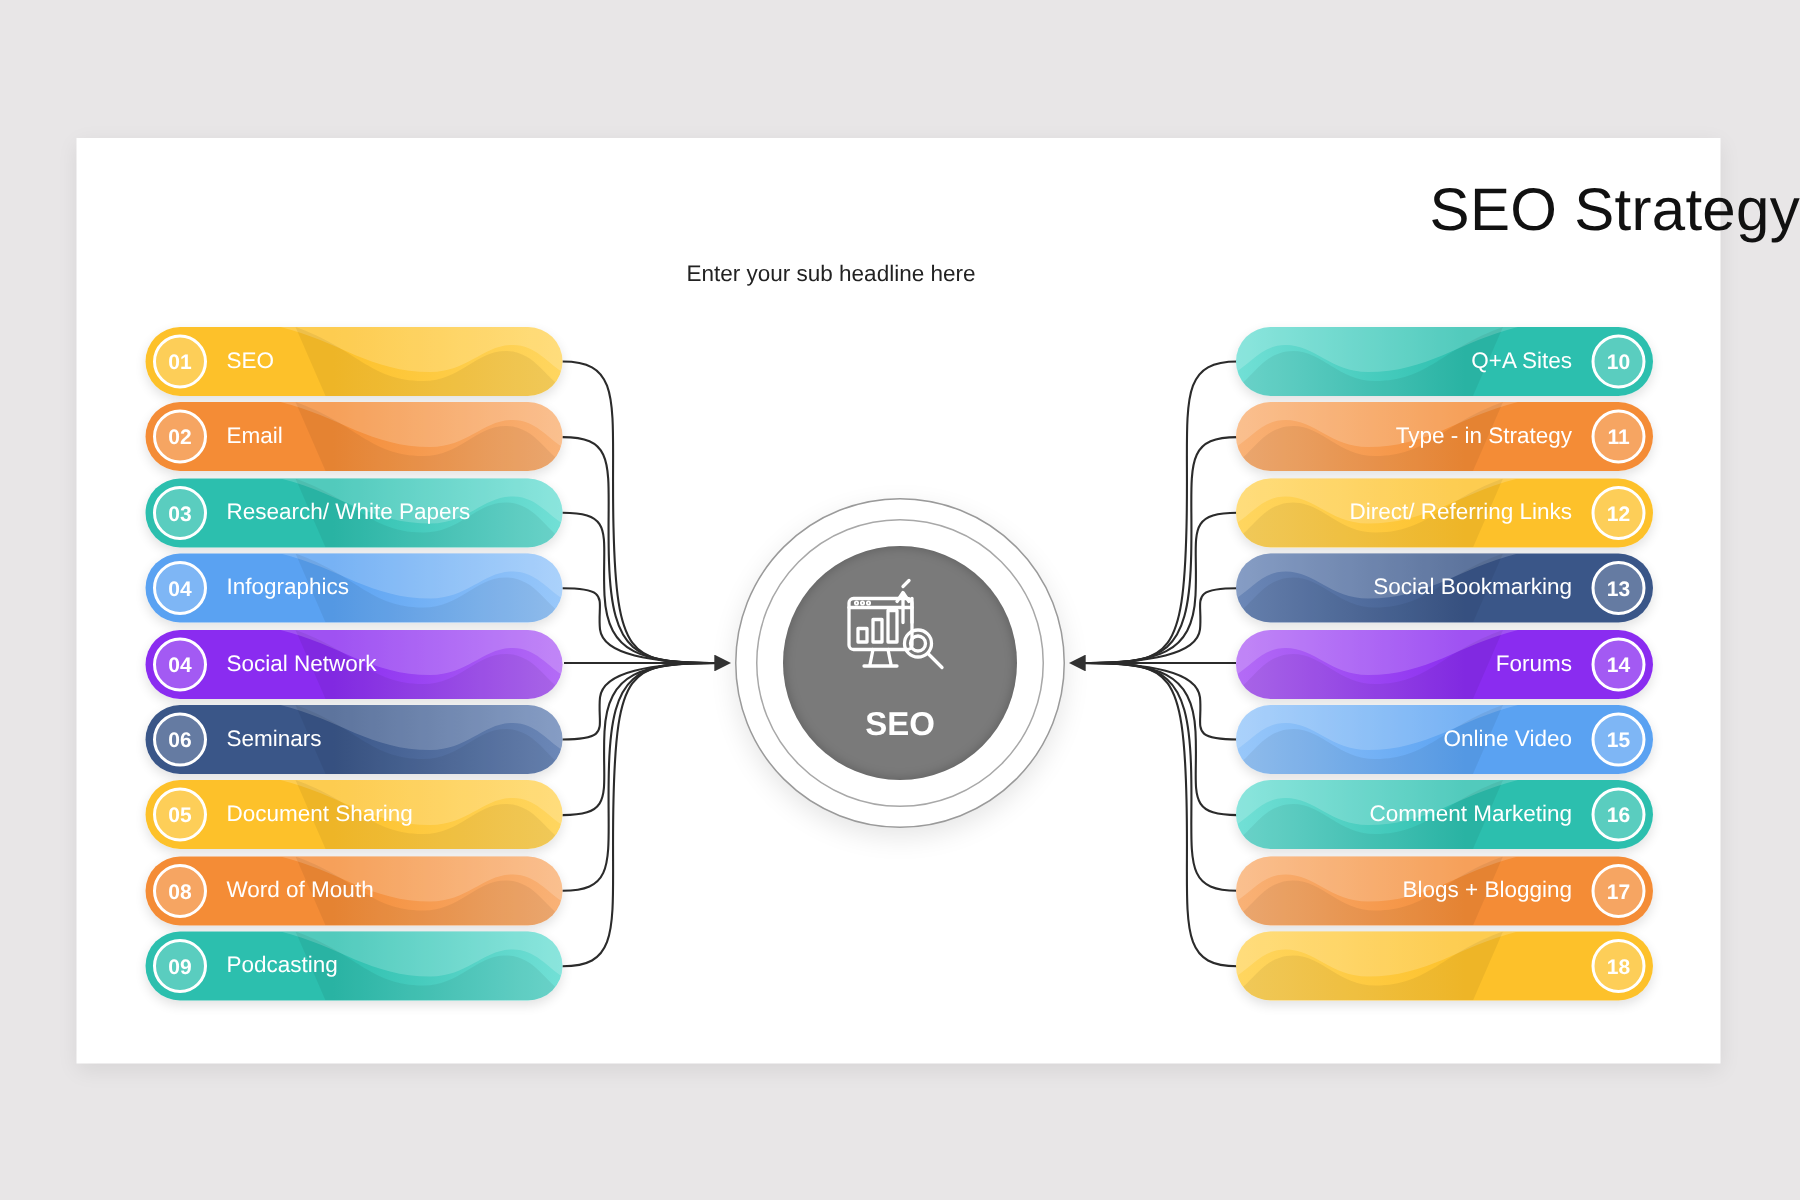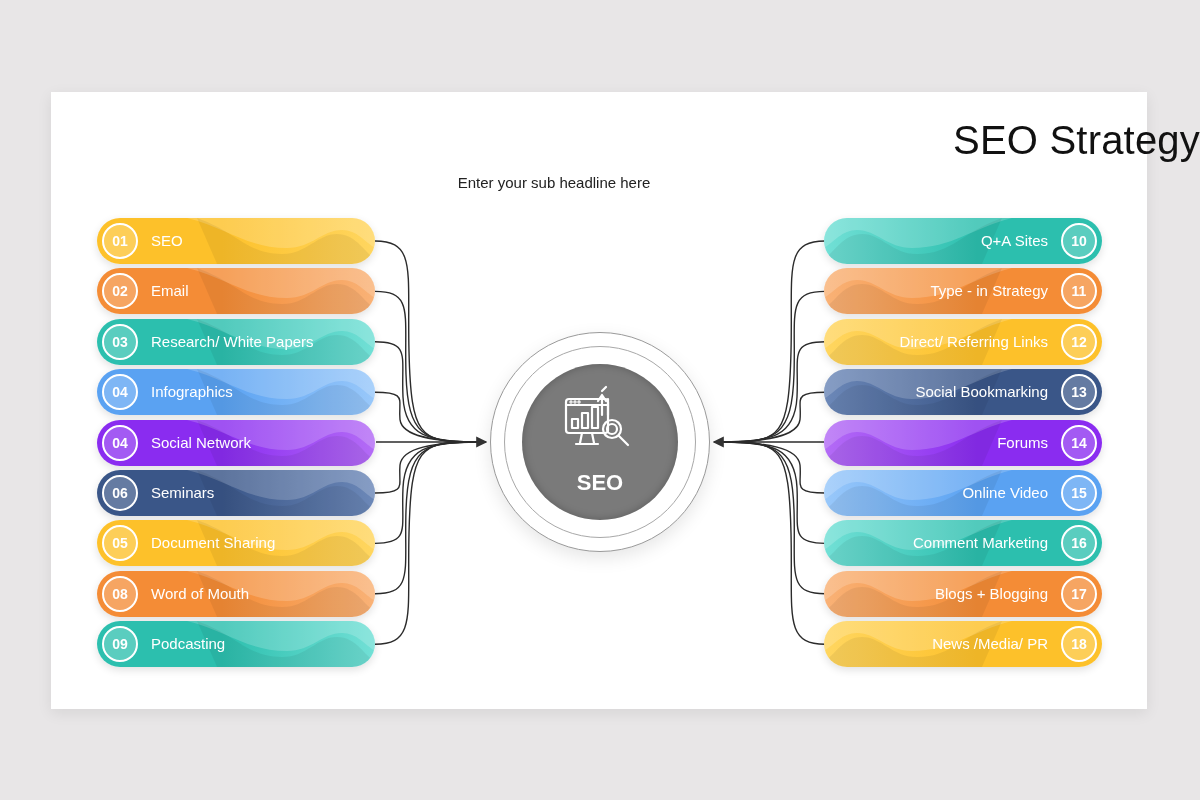--- a/index.html
+++ b/index.html
@@ -269,21 +269,20 @@
        <div class="label">Blogs + Blogging</div>
     </div>
     <div class="pill right" style="left: 824px; top: 621.2px; background: linear-gradient(to left, rgb(253, 193, 42) 0%, rgb(253, 193, 42) 45%, rgb(255, 214, 96) 100%);">
       <svg class="wave" viewBox="0 0 278 46" preserveAspectRatio="none">
          <g transform="translate(278,0) scale(-1,1)">
            <path d="M90 0 C130 10 150 30 190 30 C215 30 225 12 245 12 C260 12 268 24 278 30 L278 0 Z" fill="rgba(255,255,255,0.18)"></path>
            <path d="M100 0 C140 14 150 36 185 36 C210 36 220 16 240 16 C260 16 268 36 278 40 L278 46 L120 46 Z" fill="rgba(0,0,0,0.06)"></path>
          </g>
        </svg>
        <div class="num">18</div>
-       <div class="label">News /Media/ PR</div>
     </div>
   </div>
 
 <div class="hub-outer"></div>
 <div class="hub-inner"></div>
 <div class="hub-core"></div>
 <svg class="hub-icon" viewBox="0 0 76 70" fill="none" stroke="#fff" stroke-width="2.2" stroke-linecap="round" stroke-linejoin="round">
   <rect x="4" y="14" width="42" height="34" rx="3"></rect>
   <line x1="4" y1="20" x2="46" y2="20"></line>
   <circle cx="9" cy="17" r="0.6"></circle>

